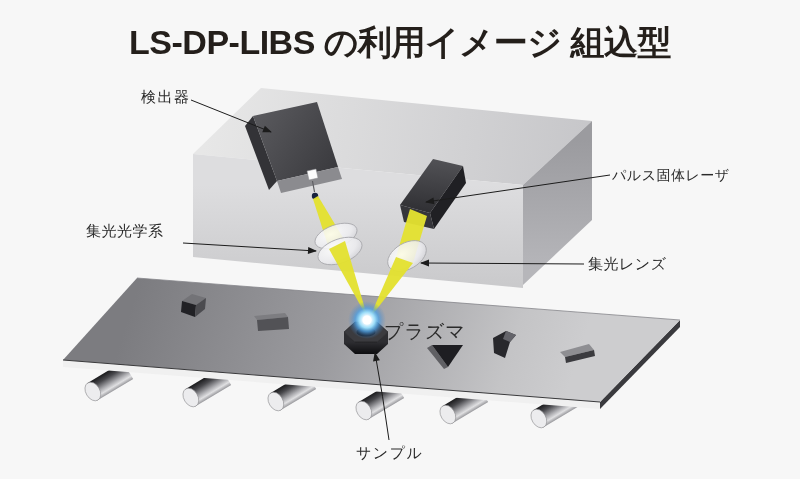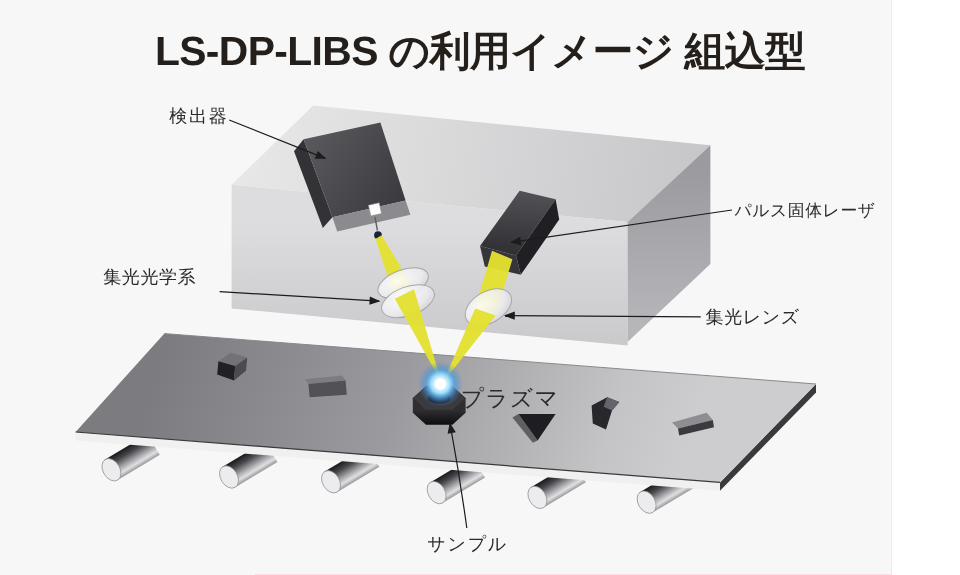--- a/index.html
+++ b/index.html
@@ -1,16 +1,16 @@
 <!DOCTYPE html>
 <html><head>
 <meta charset="utf-8">
 <style>
   html,body{margin:0;padding:0;}
-  .stage{position:relative;width:743px;height:479px;overflow:hidden;background:#f9a8d4;}
+  .stage{position:relative;width:800px;height:479px;overflow:hidden;background:#eab308;}
   svg{display:block;}
   svg text{font-family:"Liberation Sans","DejaVu Sans",sans-serif;}
   .title-text{font-size:34px;font-weight:700;letter-spacing:-0.5px;}
   .lbl{font-size:15px;fill:#2a2a2a;}
   .lbl-sm{font-size:14px;fill:#2a2a2a;}
   .lbl-plasma{font-size:19px;fill:#2b2b2b;letter-spacing:1px;}
   .leader{stroke:#1c1c1c;stroke-width:1;fill:none;}
 </style>
 </head>
 <body>

